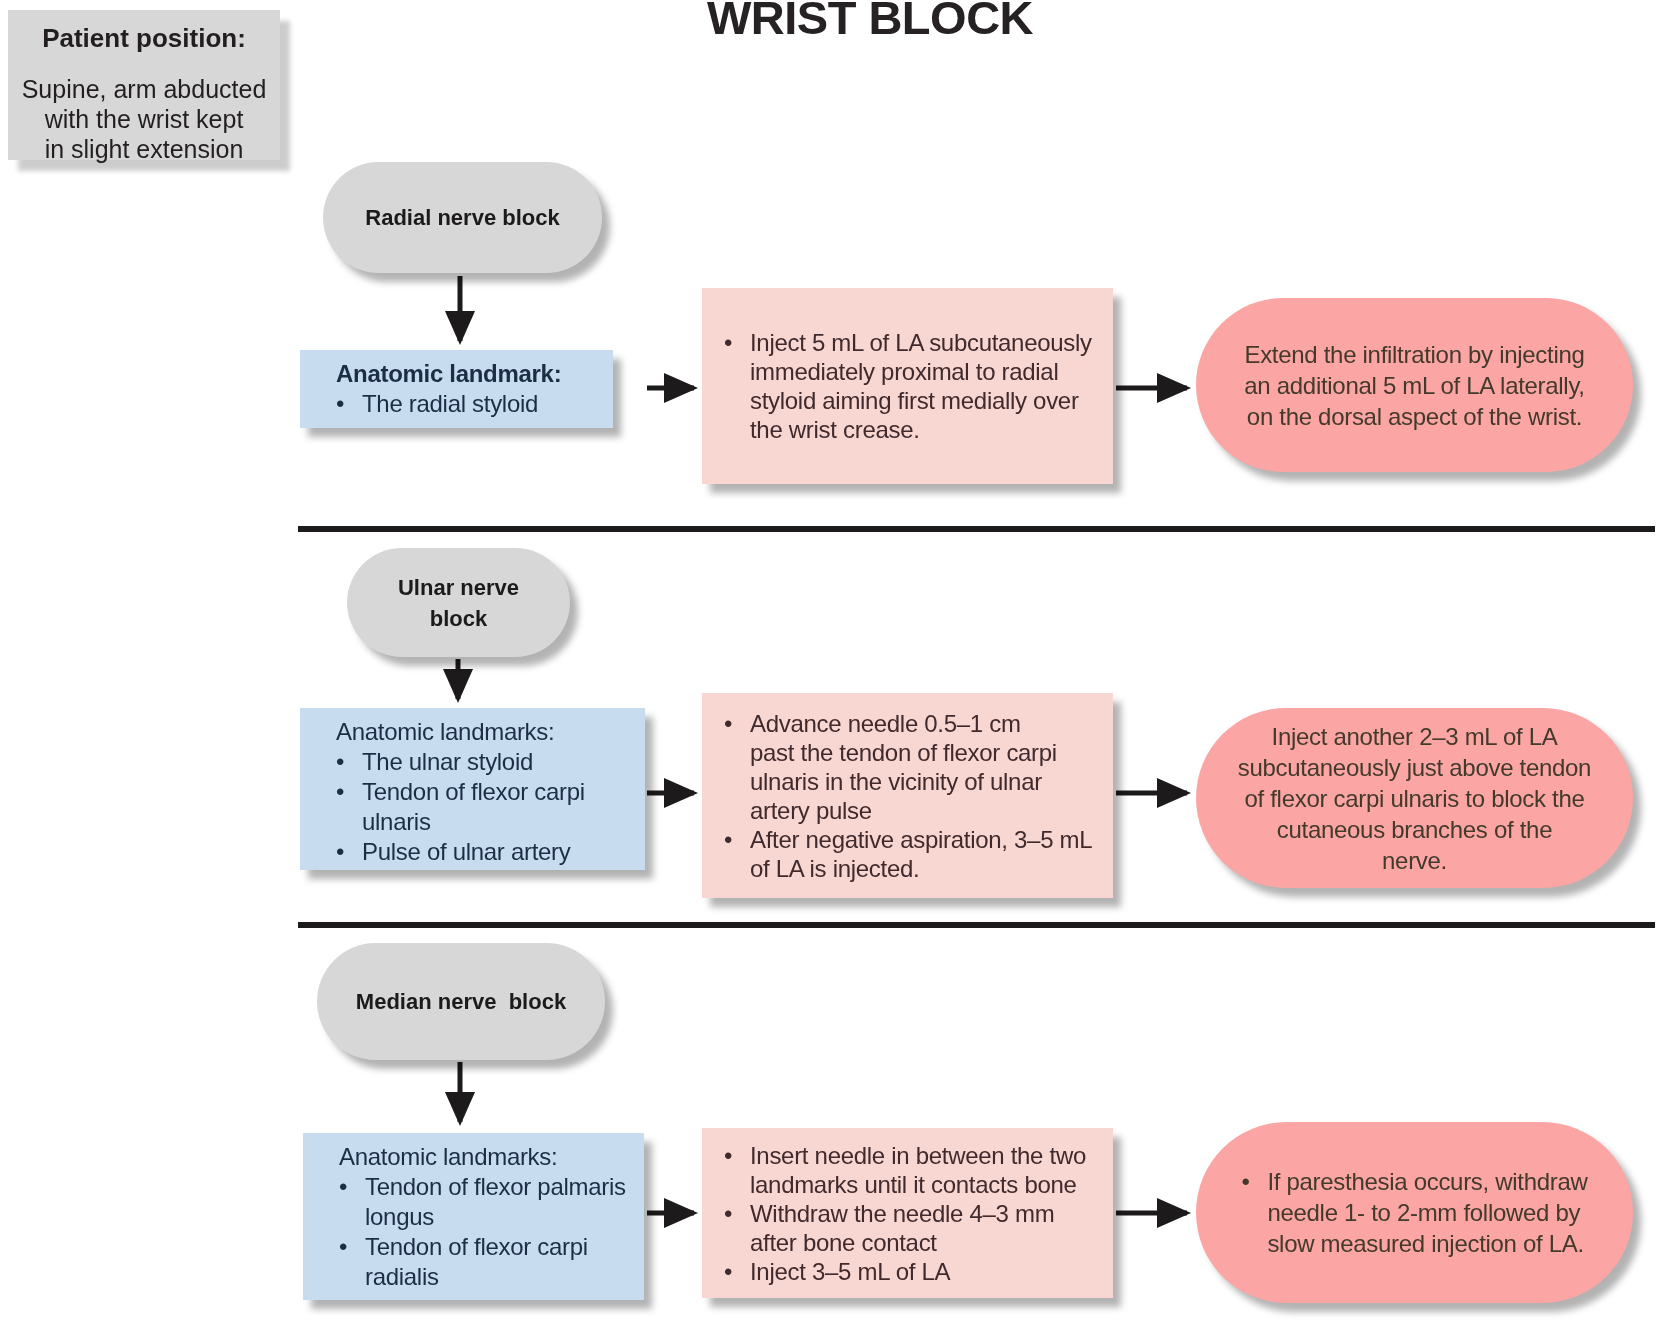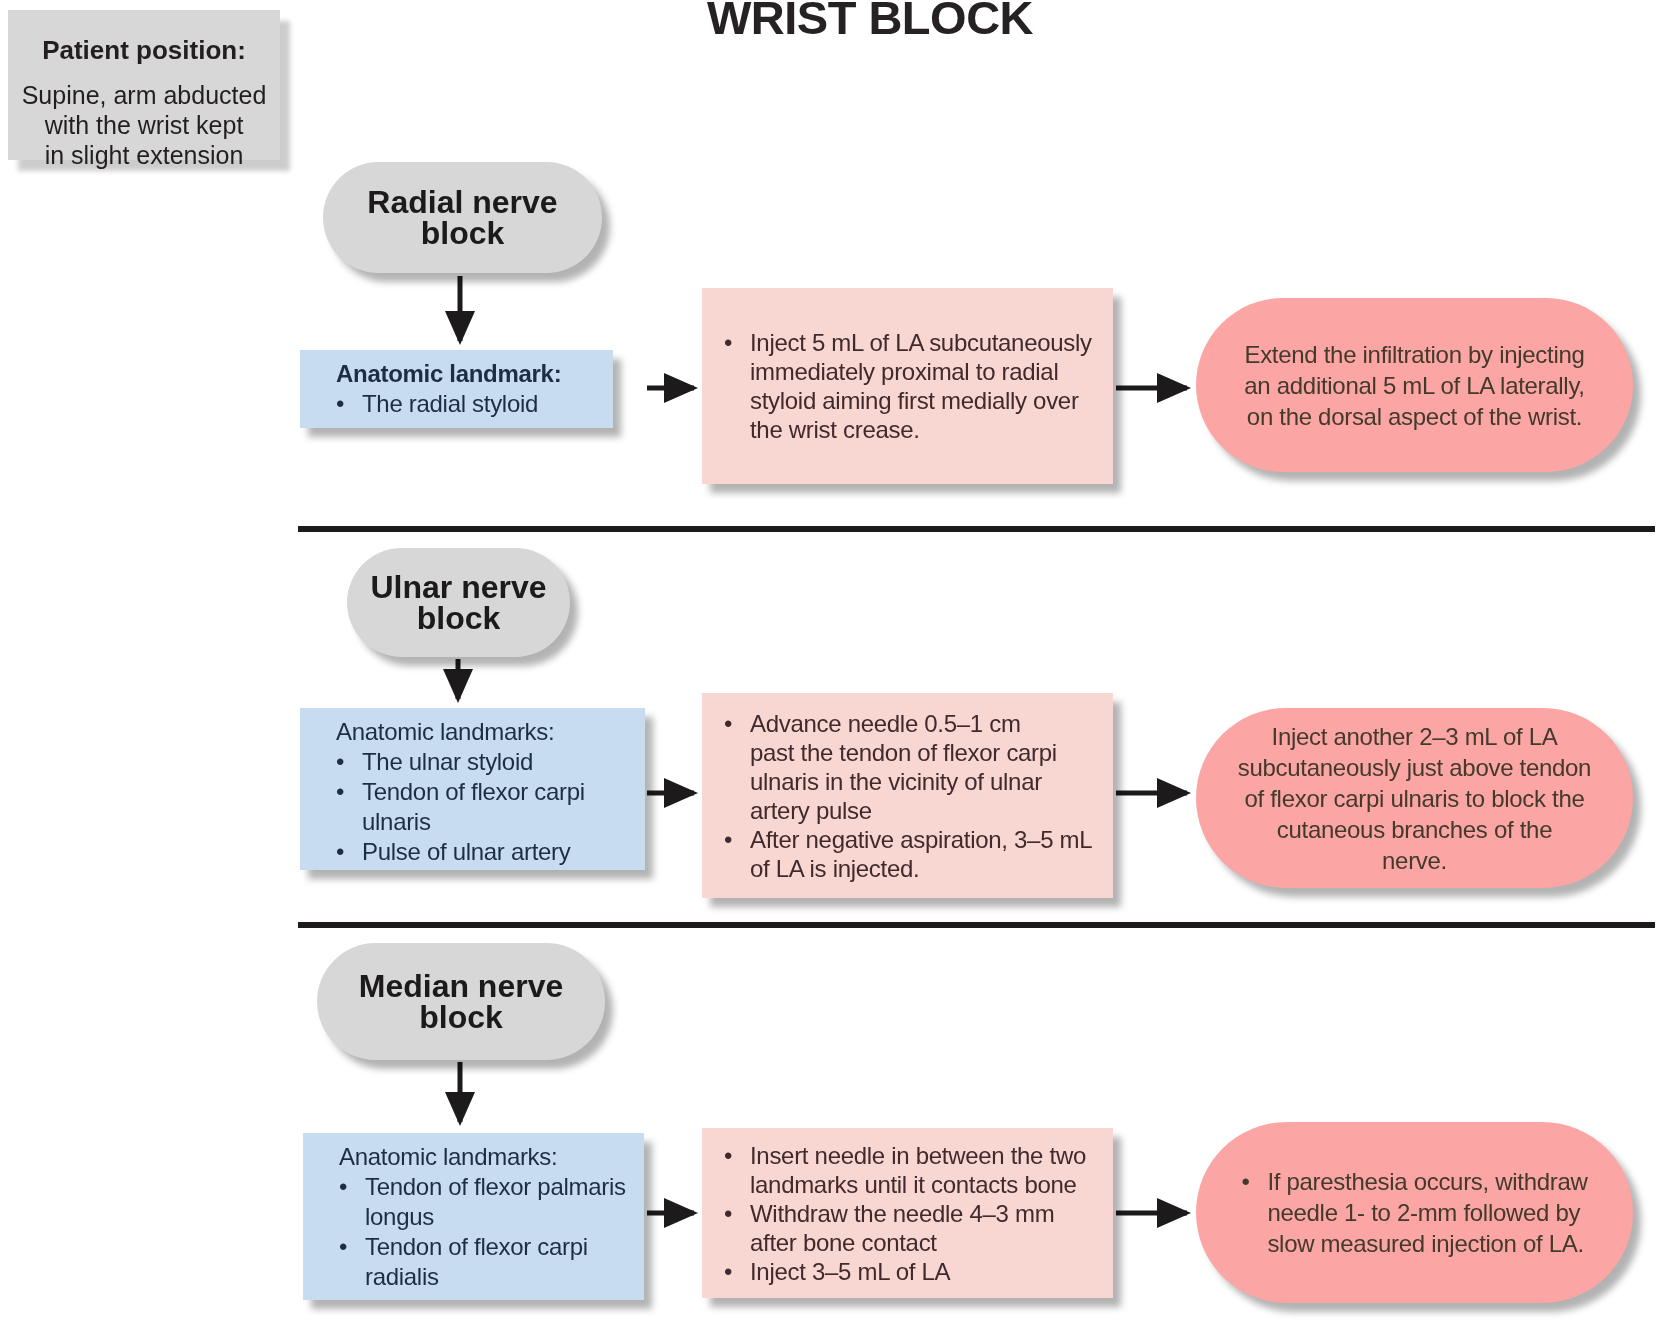--- a/index.html
+++ b/index.html
@@ -7,29 +7,29 @@
     position:relative;width:1666px;height:1339px;background:#ffffff;
     font-family:"Liberation Sans",sans-serif;color:#231f20;overflow:hidden;
   }
   .title{
     position:absolute;left:655px;top:-8px;width:430px;text-align:center;
     font-size:47px;font-weight:bold;color:#262224;letter-spacing:-0.5px;line-height:52px;
   }
   .patient-box{
     position:absolute;left:8px;top:10px;width:272px;height:150px;box-sizing:border-box;
     background:#d7d7d7;box-shadow:10px 11px 5px rgba(0,0,0,0.20);
-    text-align:center;padding-top:24px;
+    text-align:center;padding-top:12px;
   }
   .pp-head{font-size:26px;font-weight:bold;line-height:32px;}
-  .pp-body{font-size:25px;line-height:30px;white-space:pre-line;margin-top:14px;text-align:center;}
+  .pp-body{font-size:25px;line-height:30px;white-space:pre-line;margin-top:20px;text-align:center;}
   .pill{
     position:absolute;background:#d7d7d7;border-radius:62px;
     box-shadow:8px 9px 7px rgba(0,0,0,0.30);
     display:flex;align-items:center;justify-content:center;text-align:center;
-    font-size:32px;font-weight:bold;line-height:31px;white-space:pre-wrap;color:#1c1a1b;
+    font-size:22px;font-weight:bold;line-height:31px;white-space:pre-wrap;color:#1c1a1b;
   }
   .p1{left:323px;top:162px;width:279px;height:111px;}
   .p2{left:347px;top:548px;width:223px;height:109px;}
   .p3{left:317px;top:943px;width:288px;height:117px;}
   .landmarks{
     position:absolute;background:#c8dcf0;color:#1c2e44;box-sizing:border-box;
     box-shadow:8px 9px 7px rgba(0,0,0,0.30);
     font-size:24px;line-height:30px;letter-spacing:-0.3px;
     padding:9px 8px 0 36px;
   }

